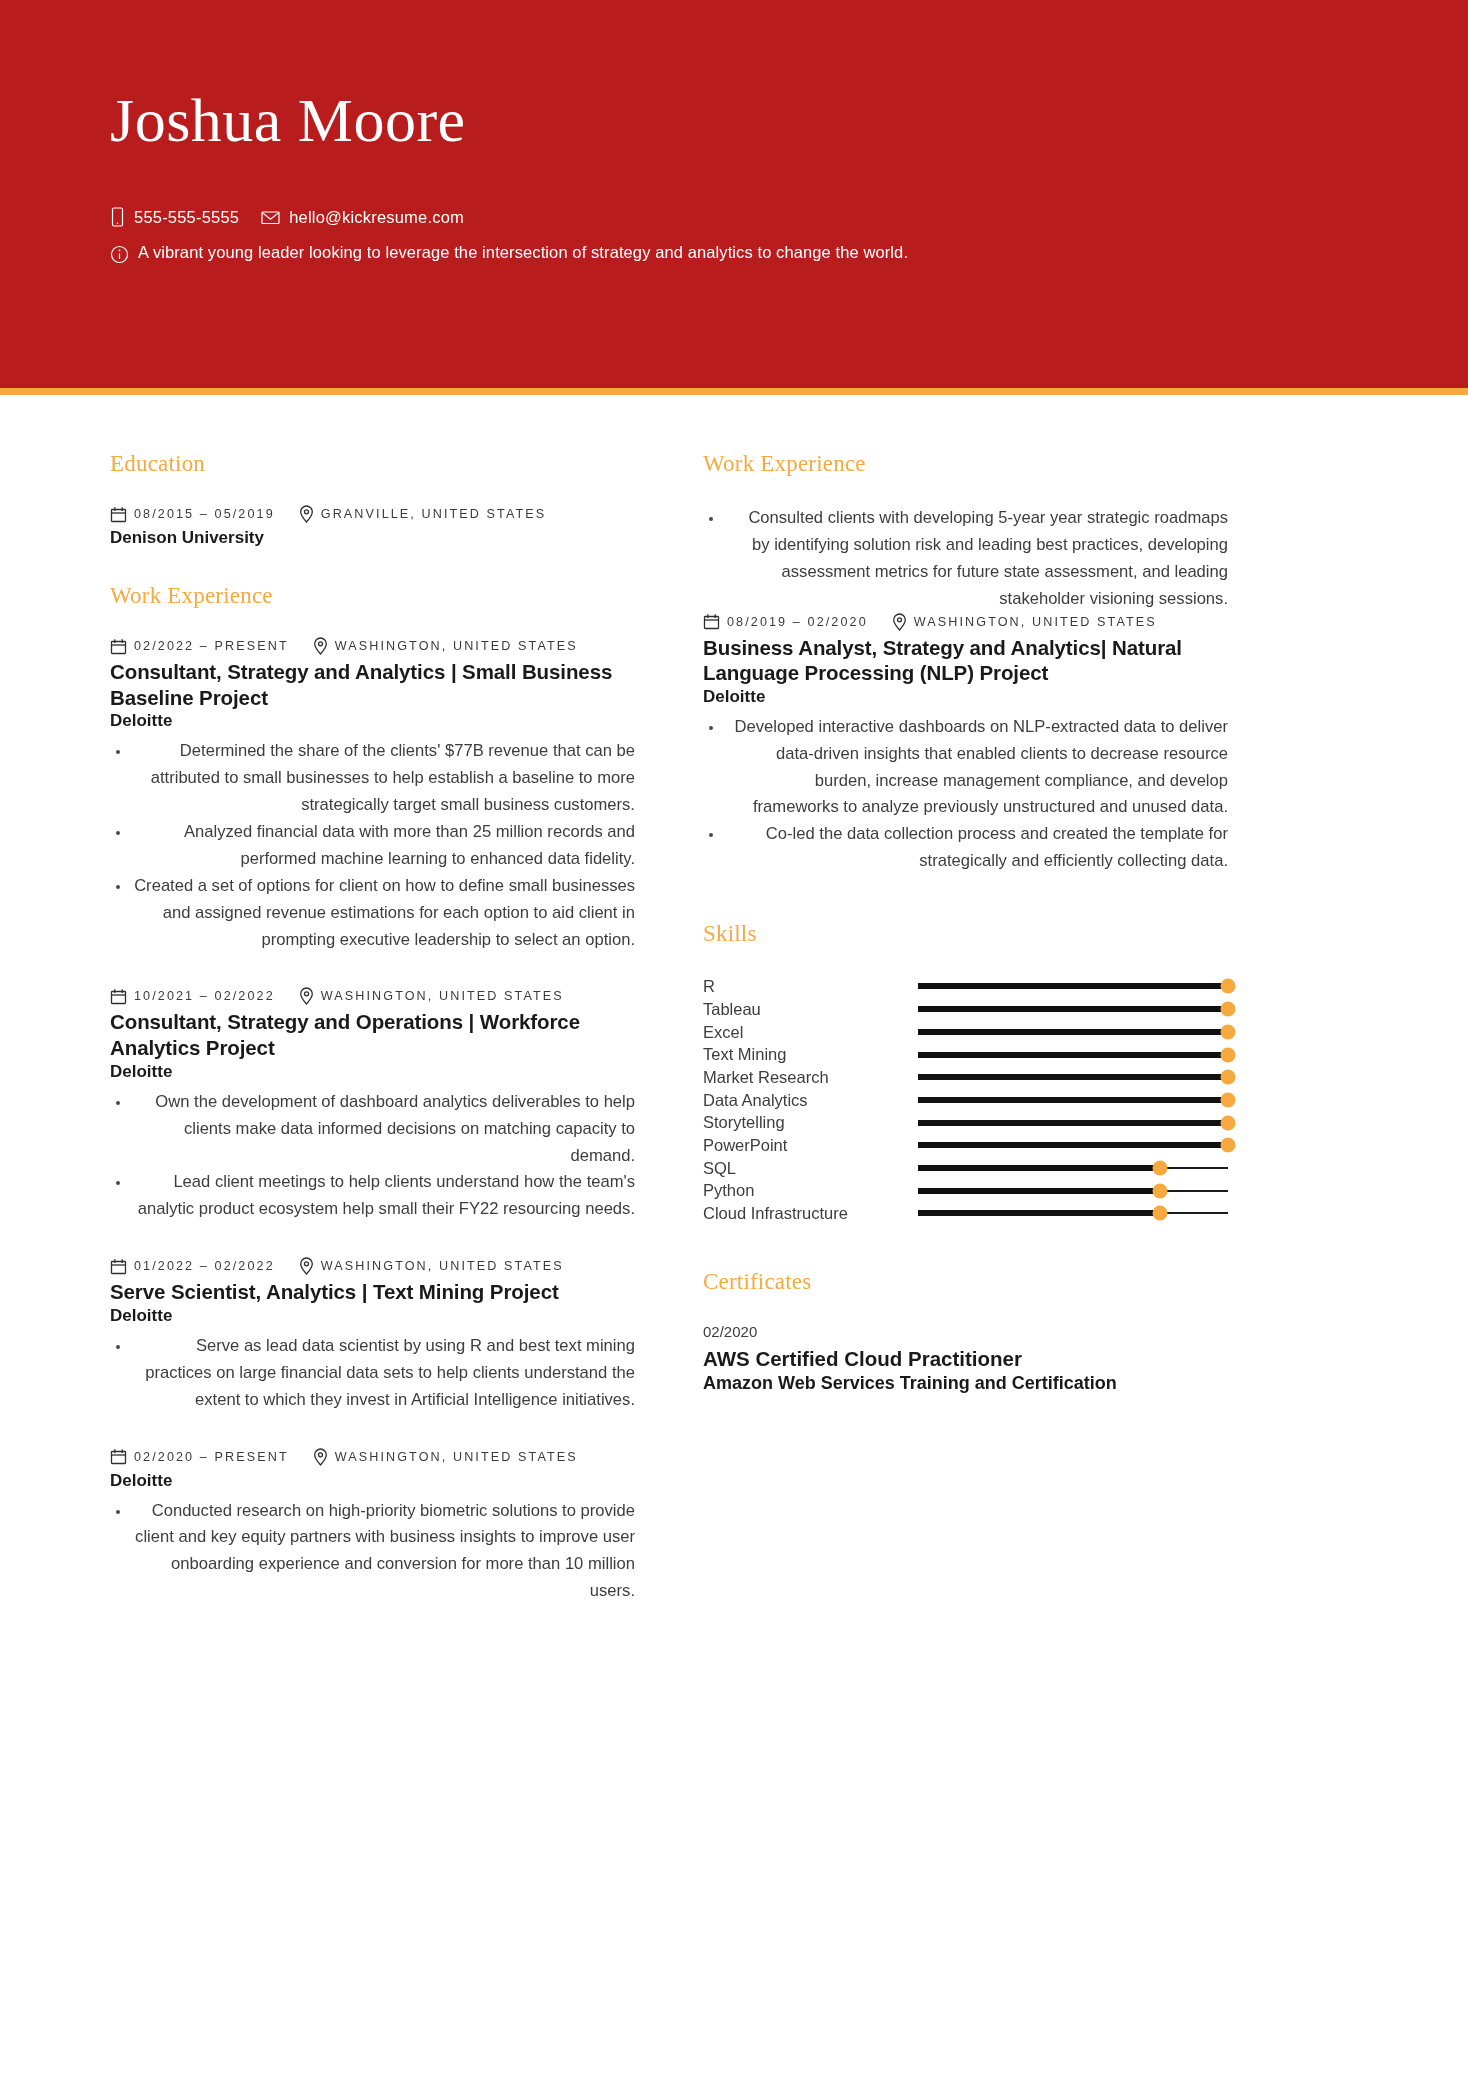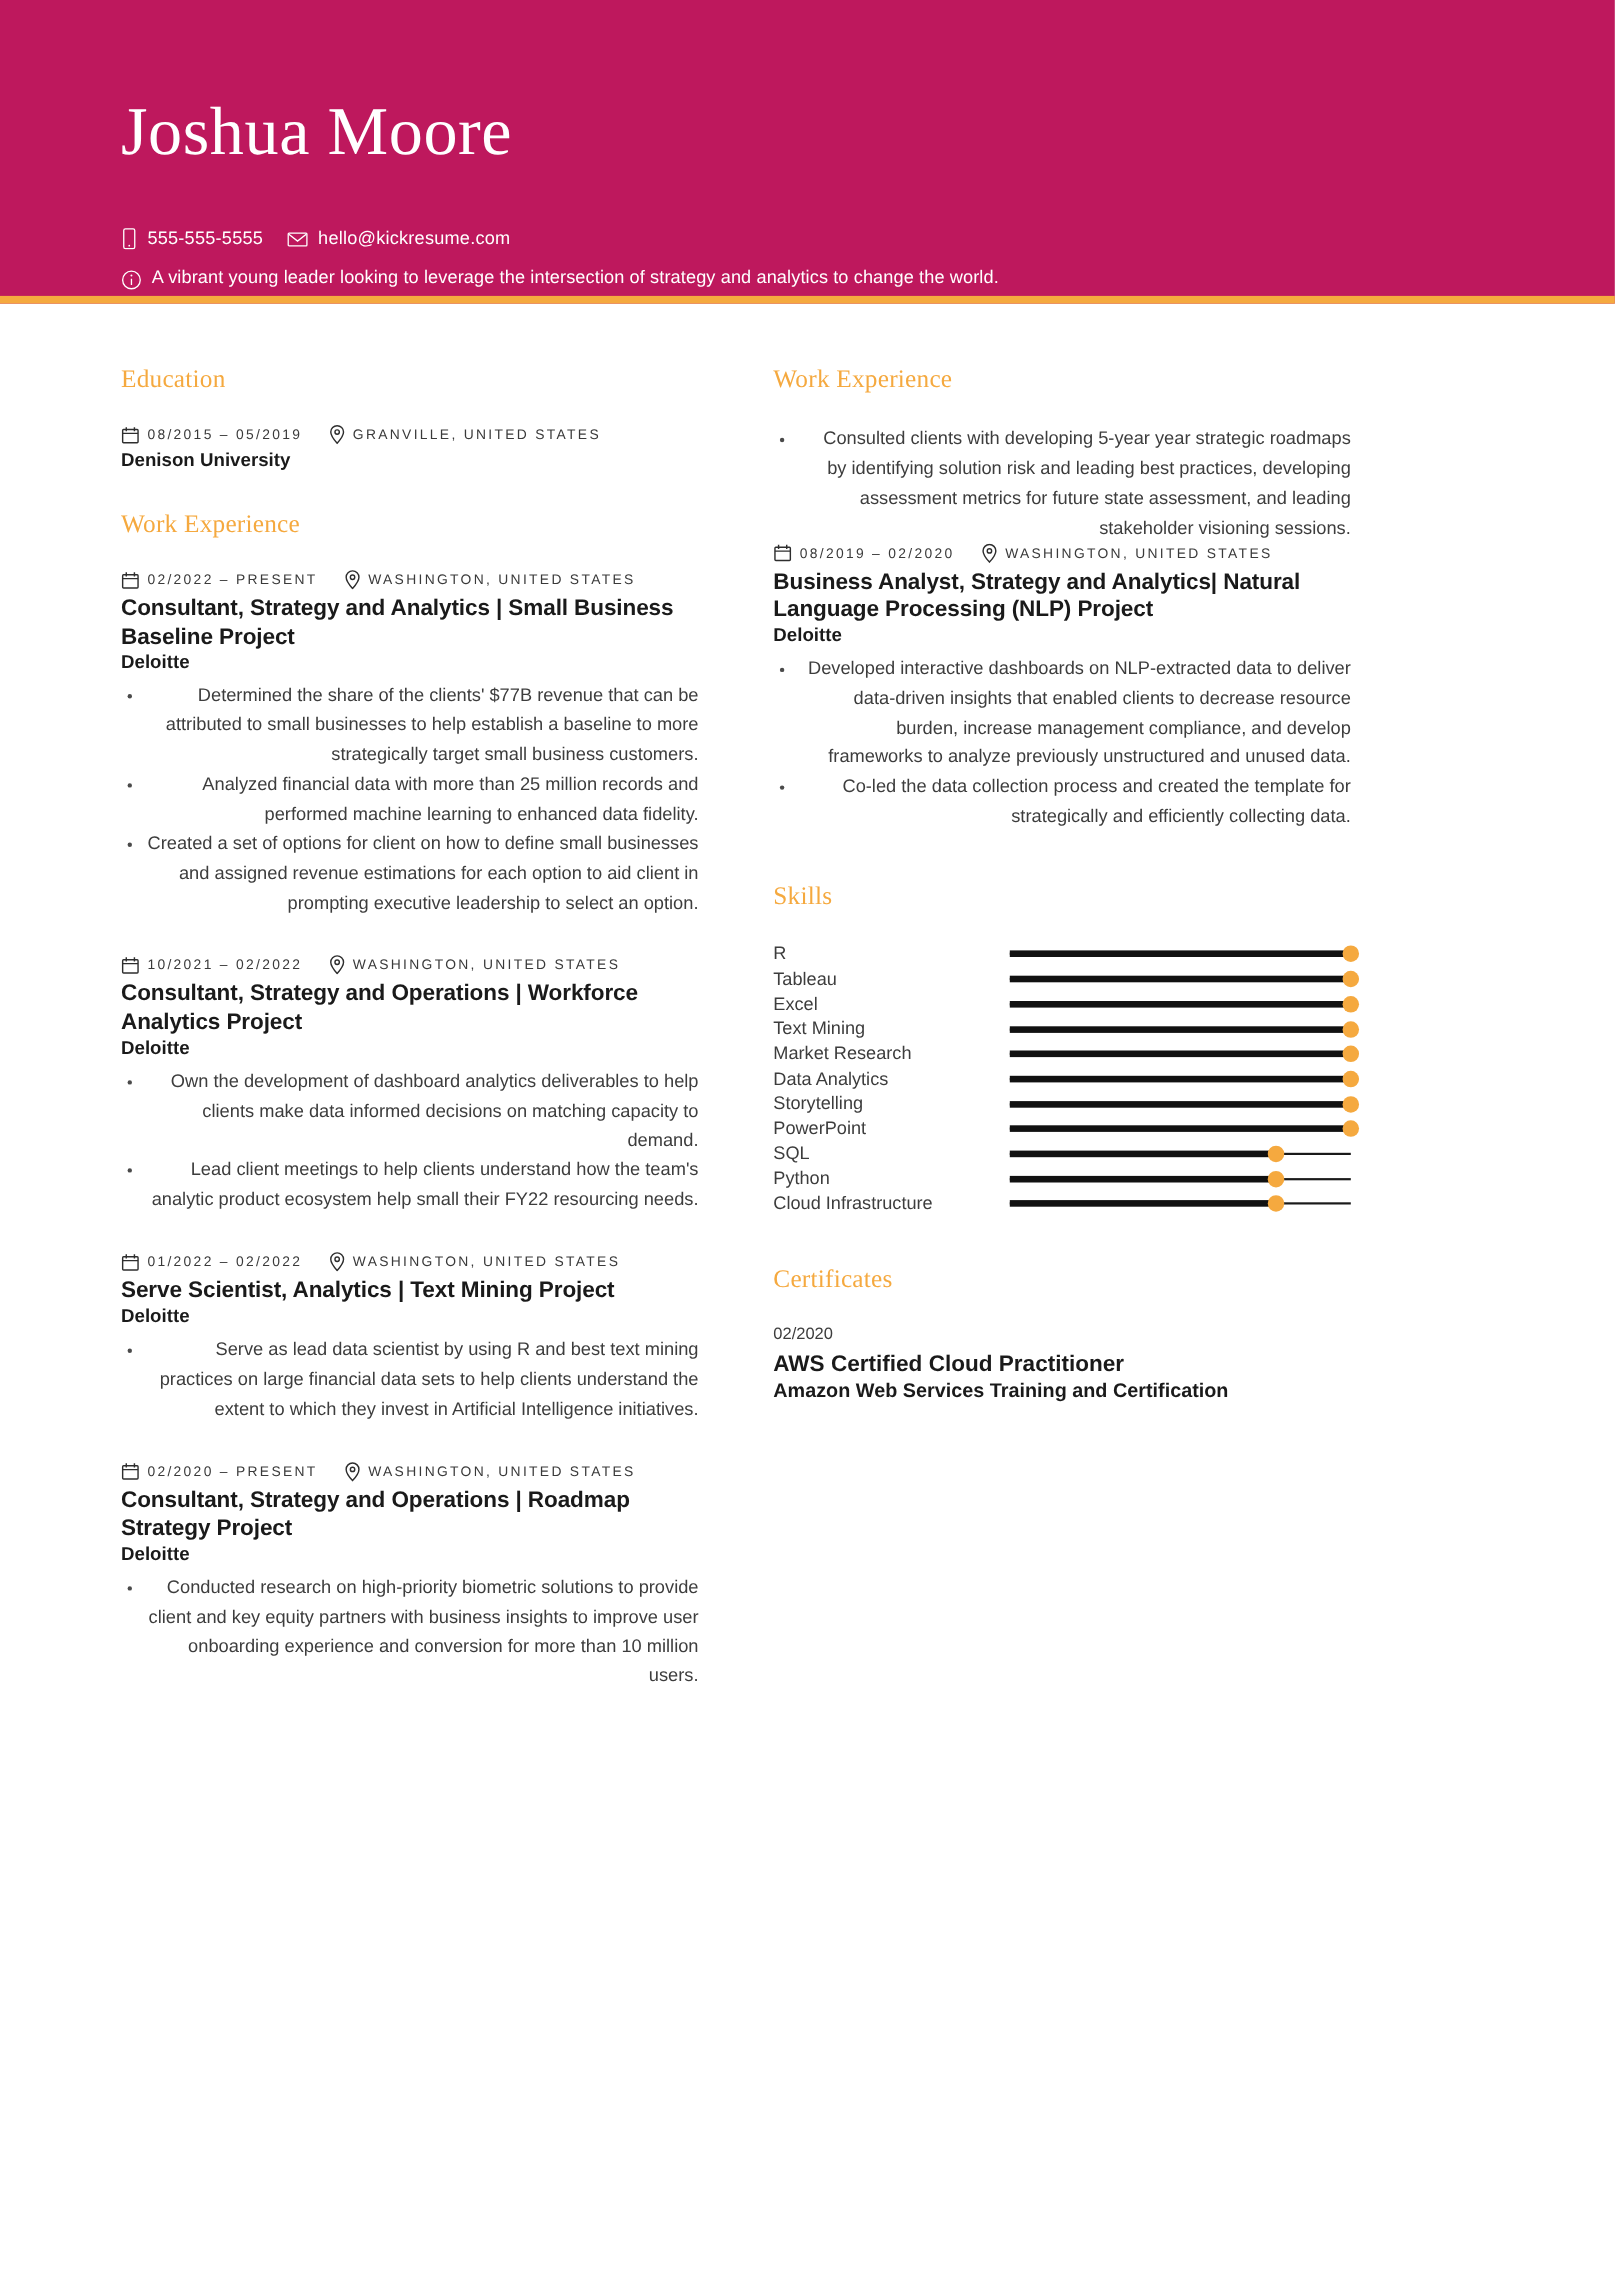--- a/index.html
+++ b/index.html
@@ -8,24 +8,24 @@
     font-family: "Liberation Sans", sans-serif;
     background: #ffffff;
     color: #333333;
     width: 1468px;
     min-height: 2076px;
   }
   .page { width: 1468px; min-height: 2076px; background:#fff; position: relative; }
 
   
   .header {
-    background: #be185d;
+    background: #b91c1c;
     padding: 88px 110px 40px 110px;
     border-bottom: 7px solid #f5a93f;
-    height: 276px;
+    height: 395px;
   }
   .name {
     font-family: "Liberation Serif", serif;
     color: #ffffff;
     font-size: 62px;
     font-weight: 400;
     letter-spacing: 0.5px;
     line-height: 1.05;
     margin-bottom: 54px;
   }
@@ -359,21 +359,20 @@
                 <span class="meta-text">02/2020 – PRESENT</span>
                 <span class="meta-gap"></span>
                 <span class="meta-ico">
                   <svg width="15" height="18" viewBox="0 0 15 18" fill="none" stroke="#2e2e2e" stroke-width="1.3">
                     <path d="M7.5 17 C7.5 17 13.3 10.6 13.3 6.8 C13.3 3.6 10.7 1 7.5 1 C4.3 1 1.7 3.6 1.7 6.8 C1.7 10.6 7.5 17 7.5 17 Z"></path>
                     <circle cx="7.5" cy="6.8" r="2"></circle>
                   </svg>
                 </span>
                 <span class="meta-text">WASHINGTON, UNITED STATES</span>
               </div>
-              <div class="entry-title">Consultant, Strategy and Operations | Roadmap Strategy Project</div>
               <div class="entry-org">Deloitte</div>
               <ul class="bullets">
                 <li>Conducted research on high-priority biometric solutions to provide client and key equity partners with business insights to improve user onboarding experience and conversion for more than 10 million users.</li>
               </ul>
             </div>
           </div>
       </div>
 
     </div>
 

